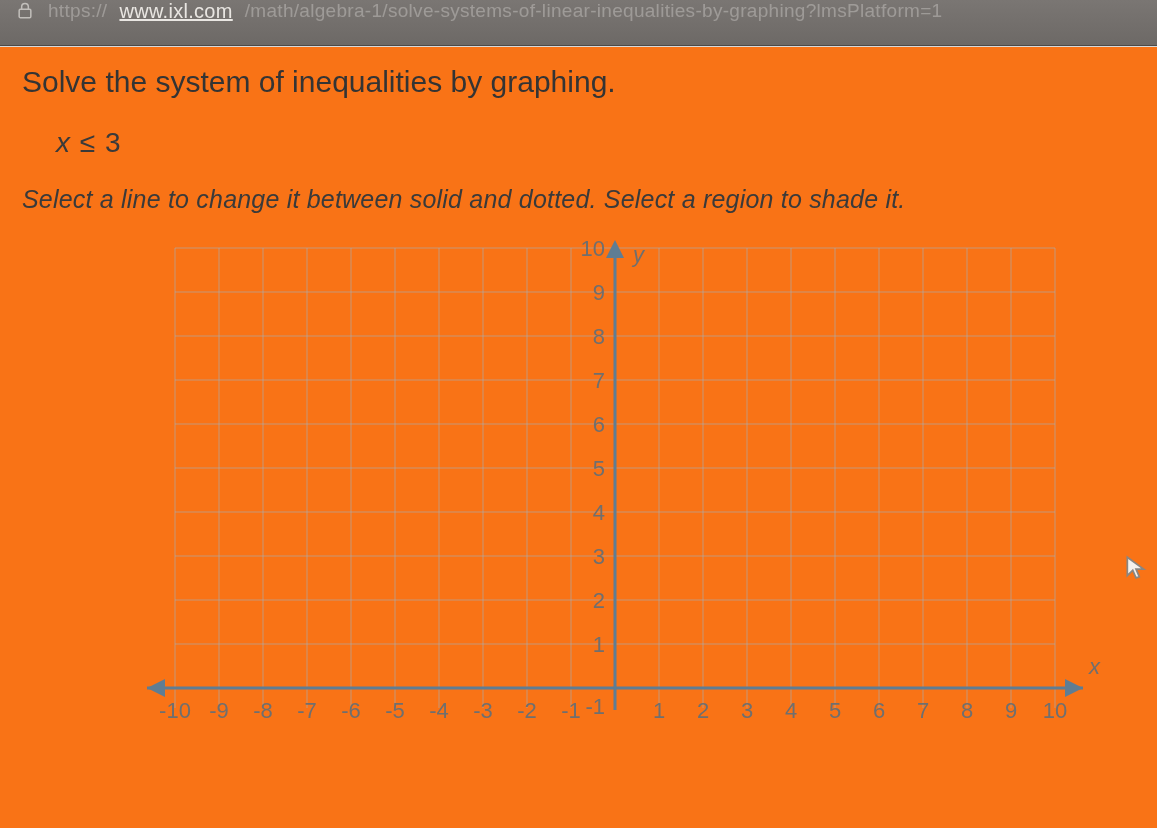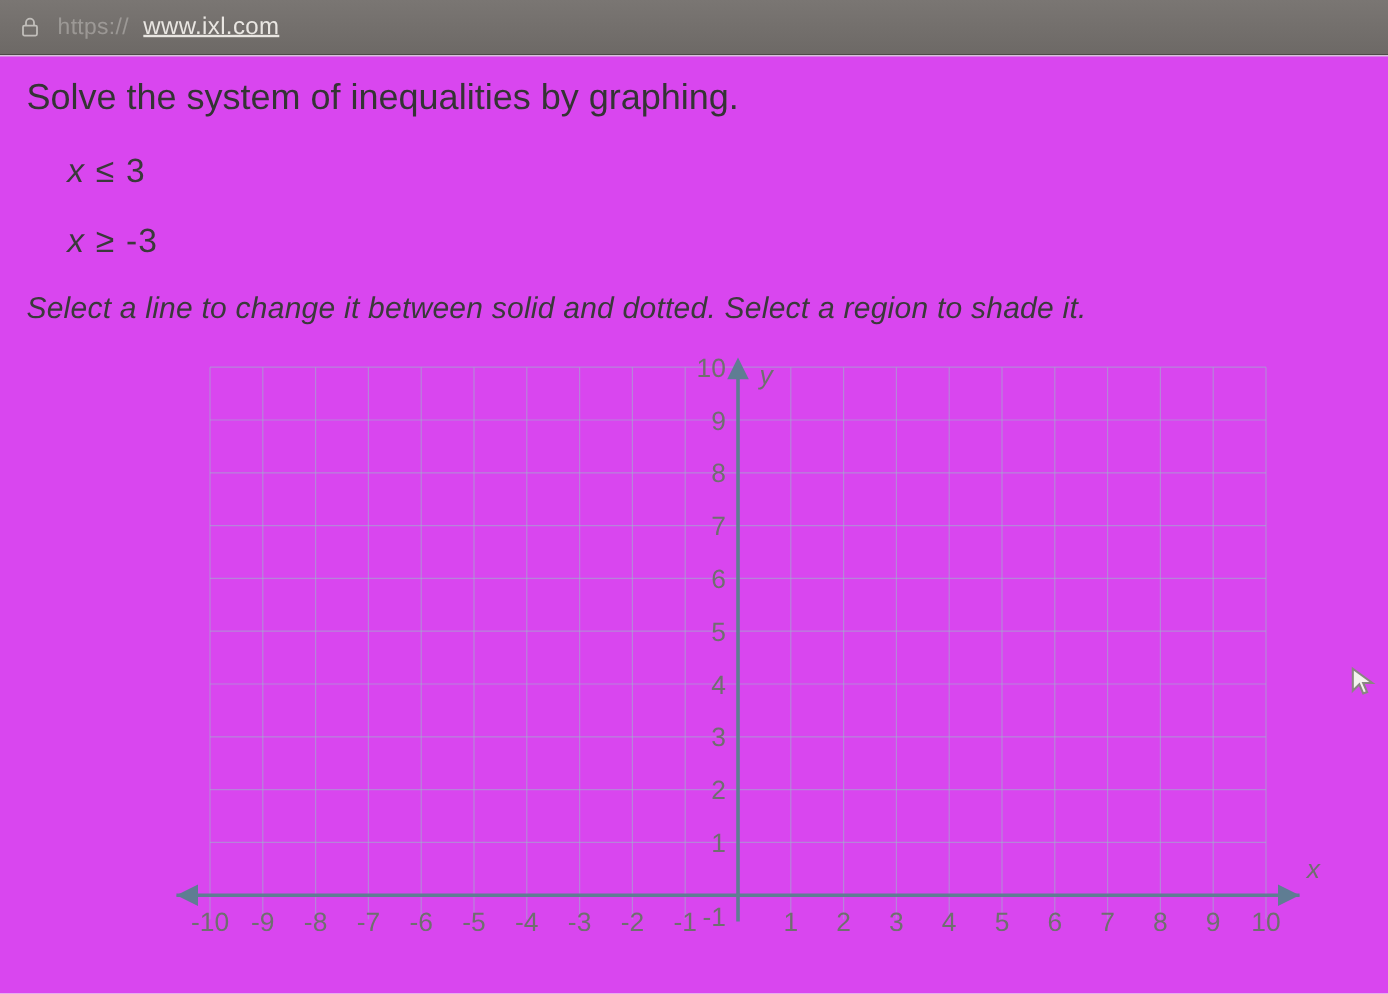--- a/index.html
+++ b/index.html
@@ -1,31 +1,31 @@
 <!DOCTYPE html>
 <html><head>
 <meta charset="utf-8">
 <style>
   * { box-sizing: border-box; margin: 0; padding: 0; }
   html, body { width: 1157px; height: 828px; font-family: Arial, Helvetica, sans-serif; background:#f4f2ef; overflow:hidden; }
   .url-bar {
     background: linear-gradient(#7a7673,#6d6966);
     height: 46px;
-    display:flex; align-items:center; gap:12px;
+    display:flex; gap:12px;
     padding: 0 14px;
     color:#c9c5c1;
     font-size: 20px;
     border-bottom:1px solid #4d4a47;
     letter-spacing:0.3px;
   }
   .url-bar .lock { width:22px; height:22px; display:flex; align-items:center; justify-content:center; opacity:.85;}
   .url-bar .domain { color:#e9e6e2;text-decoration:underline; }
   .url-bar .path { color: rgba(233,230,226,.35); font-size:19px; }
   .content {
-    background:#d946ef;
+    background:#f97316;
     border-top:1px solid #d9d9d9;
     padding: 18px 22px 0 22px;
     height: calc(828px - 46px);
     position:relative;
   }
   .question-title {
     font-size: 30px;
     color:#343434;
     font-weight:400;
     margin-bottom: 28px;
@@ -65,35 +65,31 @@
 
 <div class="url-bar">
   <span class="lock">
     <svg viewBox="0 0 24 24" width="20" height="20" stroke="#cfccc8" stroke-width="1.8" fill="none">
       <rect x="5" y="10" width="14" height="10" rx="1.5"></rect>
       <path d="M8 10 V7 a4 4 0 0 1 8 0 v3"></path>
     </svg>
   </span>
   <span class="path">https://</span>
   <span class="domain">www.ixl.com</span>
+  <span class="path">/math/algebra-1/solve-systems-of-linear-inequalities-by-graphing?lmsPlatform=1</span>
 </div>
 
 <div class="content">
   <div class="question-title">Solve the system of inequalities by graphing.</div>
 
   <div class="ineq-block">
     <div class="ineq">
       <span>x</span>
       <span class="op">≤</span>
       <span class="op">3</span>
-    </div>
-    <div class="ineq">
-      <span>x</span>
-      <span class="op">≥</span>
-      <span class="op">-3</span>
     </div>
   </div>
 
   <div class="instruction">Select a line to change it between solid and dotted. Select a region to shade it.</div>
 
   <div class="graph-wrap">
     <svg id="gridsvg" width="1000" height="480">
         <line x1="40" y1="406" x2="920" y2="406" stroke="#9cb6c9" stroke-width="1" opacity="0.55"></line>
         <line x1="40" y1="362" x2="920" y2="362" stroke="#9cb6c9" stroke-width="1" opacity="0.55"></line>
         <line x1="40" y1="318" x2="920" y2="318" stroke="#9cb6c9" stroke-width="1" opacity="0.55"></line>

